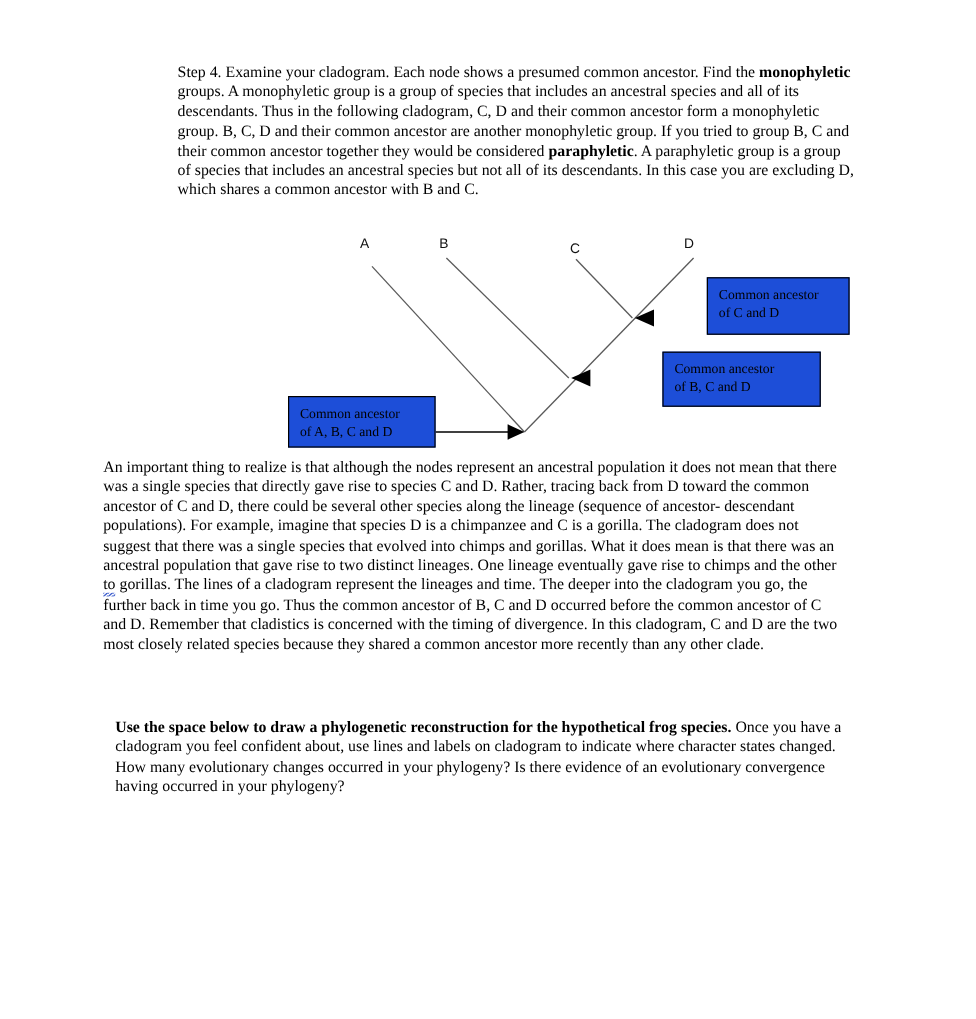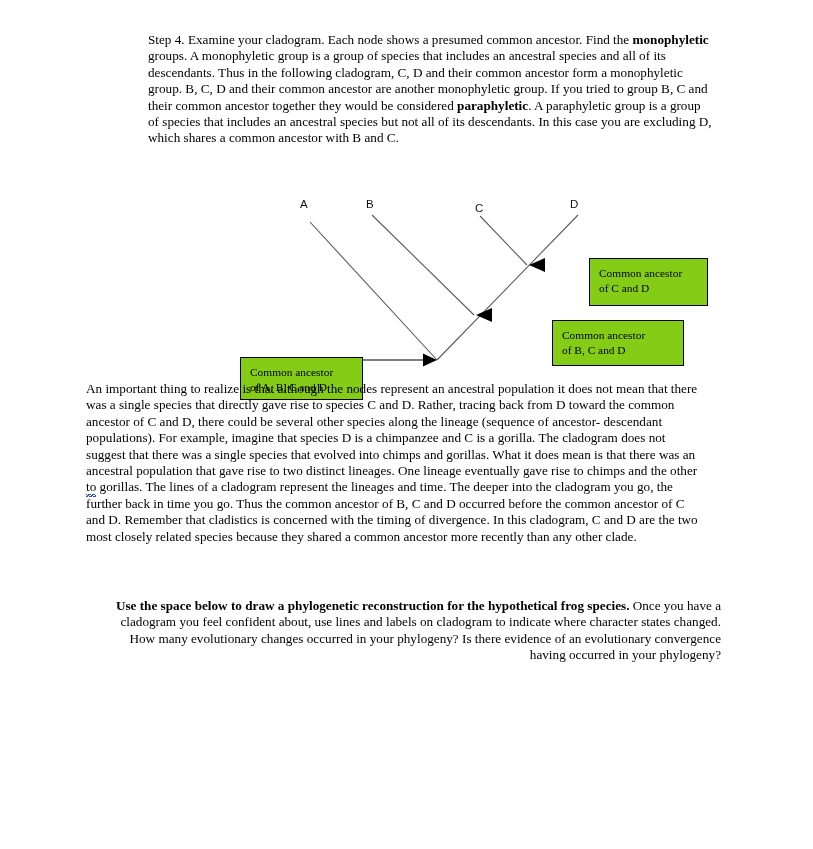--- a/index.html
+++ b/index.html
@@ -27,35 +27,34 @@
     position: absolute;
     font-size: 13.2px;
     line-height: 16.4px;
     text-align: left;
     color: #000;
     white-space: normal;
   }
 
   #intro-para {
     left: 148px;
-    top: 32px;
+    top: 52px;
     width: 566px;
   }
 
   #body-para {
     left: 86px;
     top: 381px;
     width: 613px;
   }
 
   #task-para {
-    left: 108px;
+    left: 96px;
     top: 598px;
     width: 613px;
-    text-align: right;
   }
 
   b, .bold { font-weight: bold; }
 
   .grammar-underline {
     text-decoration: none;
     position: relative;
     display: inline-block;
   }
   .grammar-underline::after {
@@ -88,27 +87,26 @@
     position: absolute;
     font-family: "Liberation Sans", "DejaVu Sans", sans-serif;
     font-size: 11.5px;
     color: #111;
     letter-spacing: .2px;
   }
 
   .callout {
     position: absolute;
     border: 1px solid #000000;
-    background: #84cc16;
+    background: #1d4ed8;
     box-sizing: border-box;
     font-size: 11.4px;
     line-height: 14.6px;
     padding: 7px 0 0 9px;
     color: #000;
-    margin-top: 27px;
   }
   .callout span { display: block; white-space: nowrap; }
 
   #callout-cd  { left: 589px; top: 231px; width: 119px; height: 48px; }
   #callout-bcd { left: 552px; top: 293px; width: 132px; height: 46px; }
   #callout-abcd{ left: 240px; top: 330px; width: 123px; height: 43px; }
 </style>
 </head>
 <body>
 

